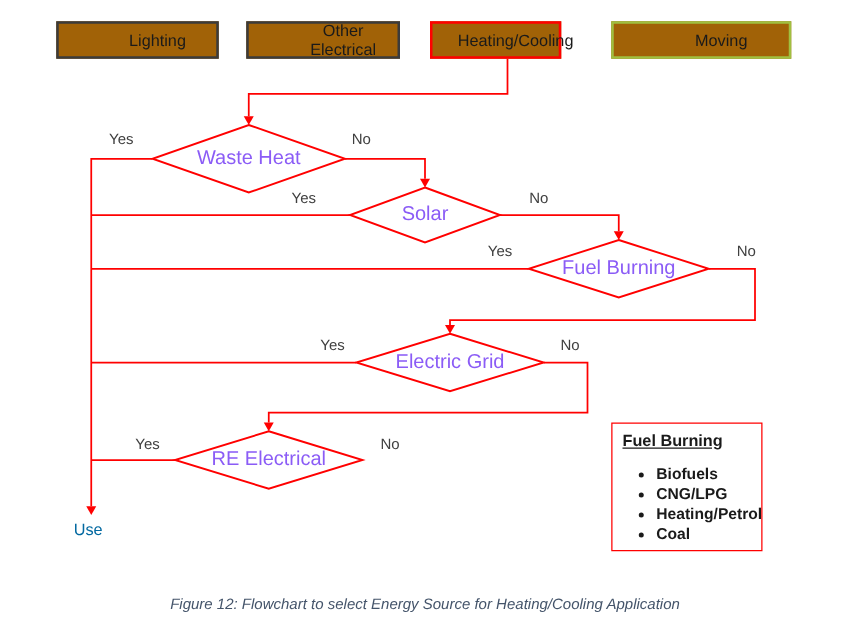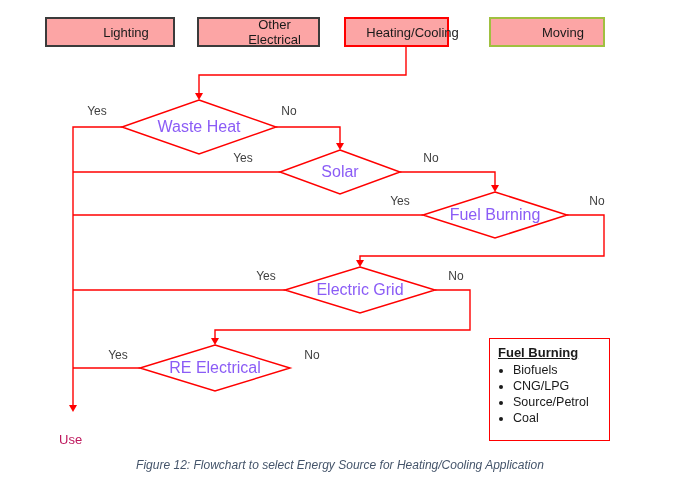--- a/index.html
+++ b/index.html
@@ -35,21 +35,21 @@
     fill: #ffffff;
     stroke: var(--flow-red);
     stroke-width: 1.5;
   }
   .cat-box {
     position: absolute;
     top: 17px;
     height: 30px;
     box-sizing: border-box;
     border: 2px solid var(--box-border);
-    background: #fca5a5;
+    background: #a16207;
     display: flex;
     align-items: center;
     justify-content: center;
     font-size: 13px;
     color: #1a1a1a;
     padding-left: 32px;
   }
   .cat-box.red   { border-color: var(--flow-red); }
   .cat-box.green { border-color: var(--moving-green); }
   .dlabel {
@@ -68,56 +68,56 @@
     text-align: center;
     font-size: 12px;
     color: #404040;
     line-height: 14px;
   }
   .use-label {
     position: absolute;
     left: 59px;
     top: 416px;
     font-size: 13px;
-    color: #be185d;
-    margin-top: 16px;
+    color: #0369a1;
   }
   .legend {
     position: absolute;
     left: 489px;
     top: 338px;
     width: 121px;
     height: 103px;
     box-sizing: border-box;
     border: 1.5px solid var(--flow-red);
     background: #ffffff;
     padding: 6px 8px;
   }
   .legend-title {
     font-size: 13px;
     font-weight: bold;
     text-decoration: underline;
     color: #1a1a1a;
     margin: 0 0 3px 0;
   }
   .legend ul {
-    margin: 0;
+    margin: 12px;
     padding-left: 15px;
     list-style: disc;
+    font-weight: bold;
   }
   .legend li {
     font-size: 12.5px;
     color: #1a1a1a;
     margin: 2px 0;
   }
   .caption {
     position: absolute;
     left: 0;
     right: 0;
-    top: 458px;
+    top: 476px;
     text-align: center;
     font-style: italic;
     font-size: 12px;
     color: var(--caption-color);
   }
 </style>
 </head>
 <body>
 
 <div class="canvas">
@@ -148,21 +148,21 @@
       <polygon class="diamond" points="340,150 400,172 340,194 280,172"></polygon>
       <polygon class="diamond" points="495,192 567,215 495,238 423,215"></polygon>
       <polygon class="diamond" points="360,267 435,290 360,313 285,290"></polygon>
       <polygon class="diamond" points="215,345 290,368 215,391 140,368"></polygon>
     </g>
   </svg>
 
   <div class="cat-box" style="left:45px; width:130px;">Lighting</div>
   <div class="cat-box" style="left:197px; width:123px;text-align:center;">Other Electrical</div>
   <div class="cat-box red" style="left:344px; width:105px;">Heating/Cooling</div>
-  <div class="cat-box green" style="left:489px; width:116px;">Moving</div>
+  <div class="cat-box green" style="left:489px; width:144px;">Moving</div>
 
   <div class="dlabel" style="left:139px; top:119px;">Waste Heat</div>
   <div class="dlabel" style="left:280px; top:164px;">Solar</div>
   <div class="dlabel" style="left:435px; top:207px;">Fuel Burning</div>
   <div class="dlabel" style="left:300px; top:282px;">Electric Grid</div>
   <div class="dlabel" style="left:155px; top:360px;">RE Electrical</div>
 
   <div class="branch" style="left:80px;  top:104px;">Yes</div>
   <div class="branch" style="left:272px; top:104px;">No</div>
   <div class="branch" style="left:226px; top:151px;">Yes</div>
@@ -174,20 +174,20 @@
   <div class="branch" style="left:101px; top:348px;">Yes</div>
   <div class="branch" style="left:295px; top:348px;">No</div>
 
   <div class="use-label">Use</div>
 
   <div class="legend">
     <div class="legend-title">Fuel Burning</div>
     <ul>
       <li>Biofuels</li>
       <li>CNG/LPG</li>
-      <li>Source/Petrol</li>
+      <li>Heating/Petrol</li>
       <li>Coal</li>
     </ul>
   </div>
 
   <div class="caption">Figure 12: Flowchart to select Energy Source for Heating/Cooling Application</div>
 
 </div>
 
 </body></html>

